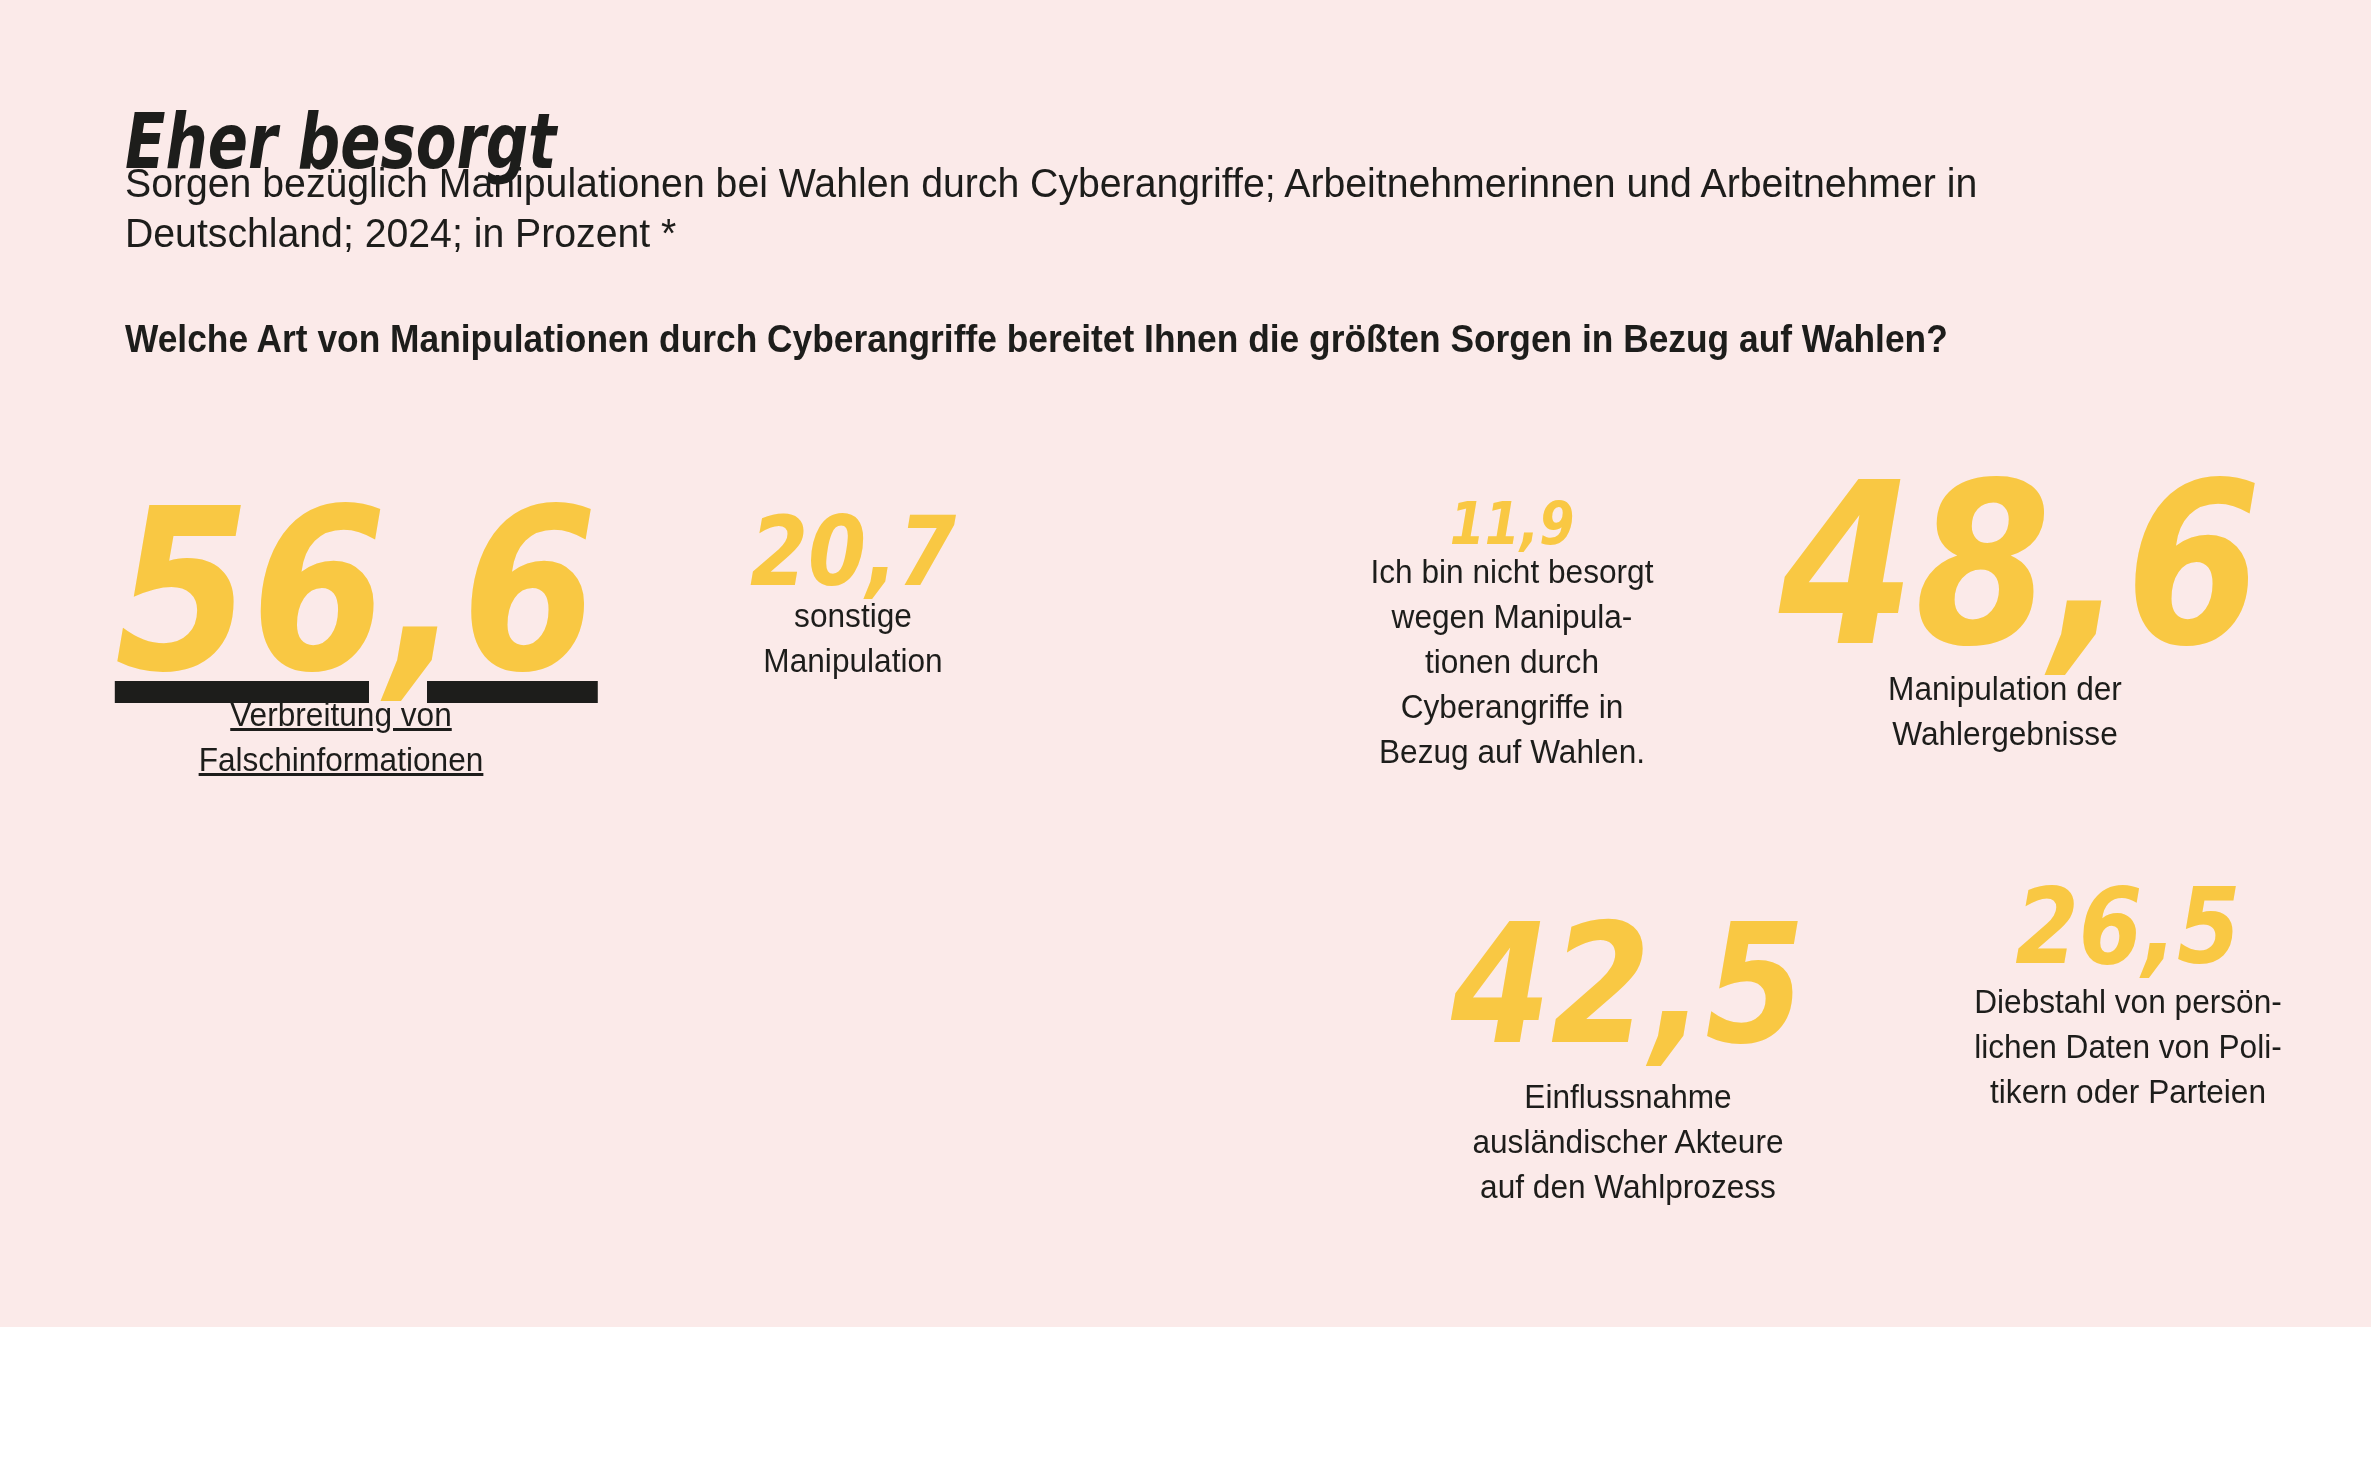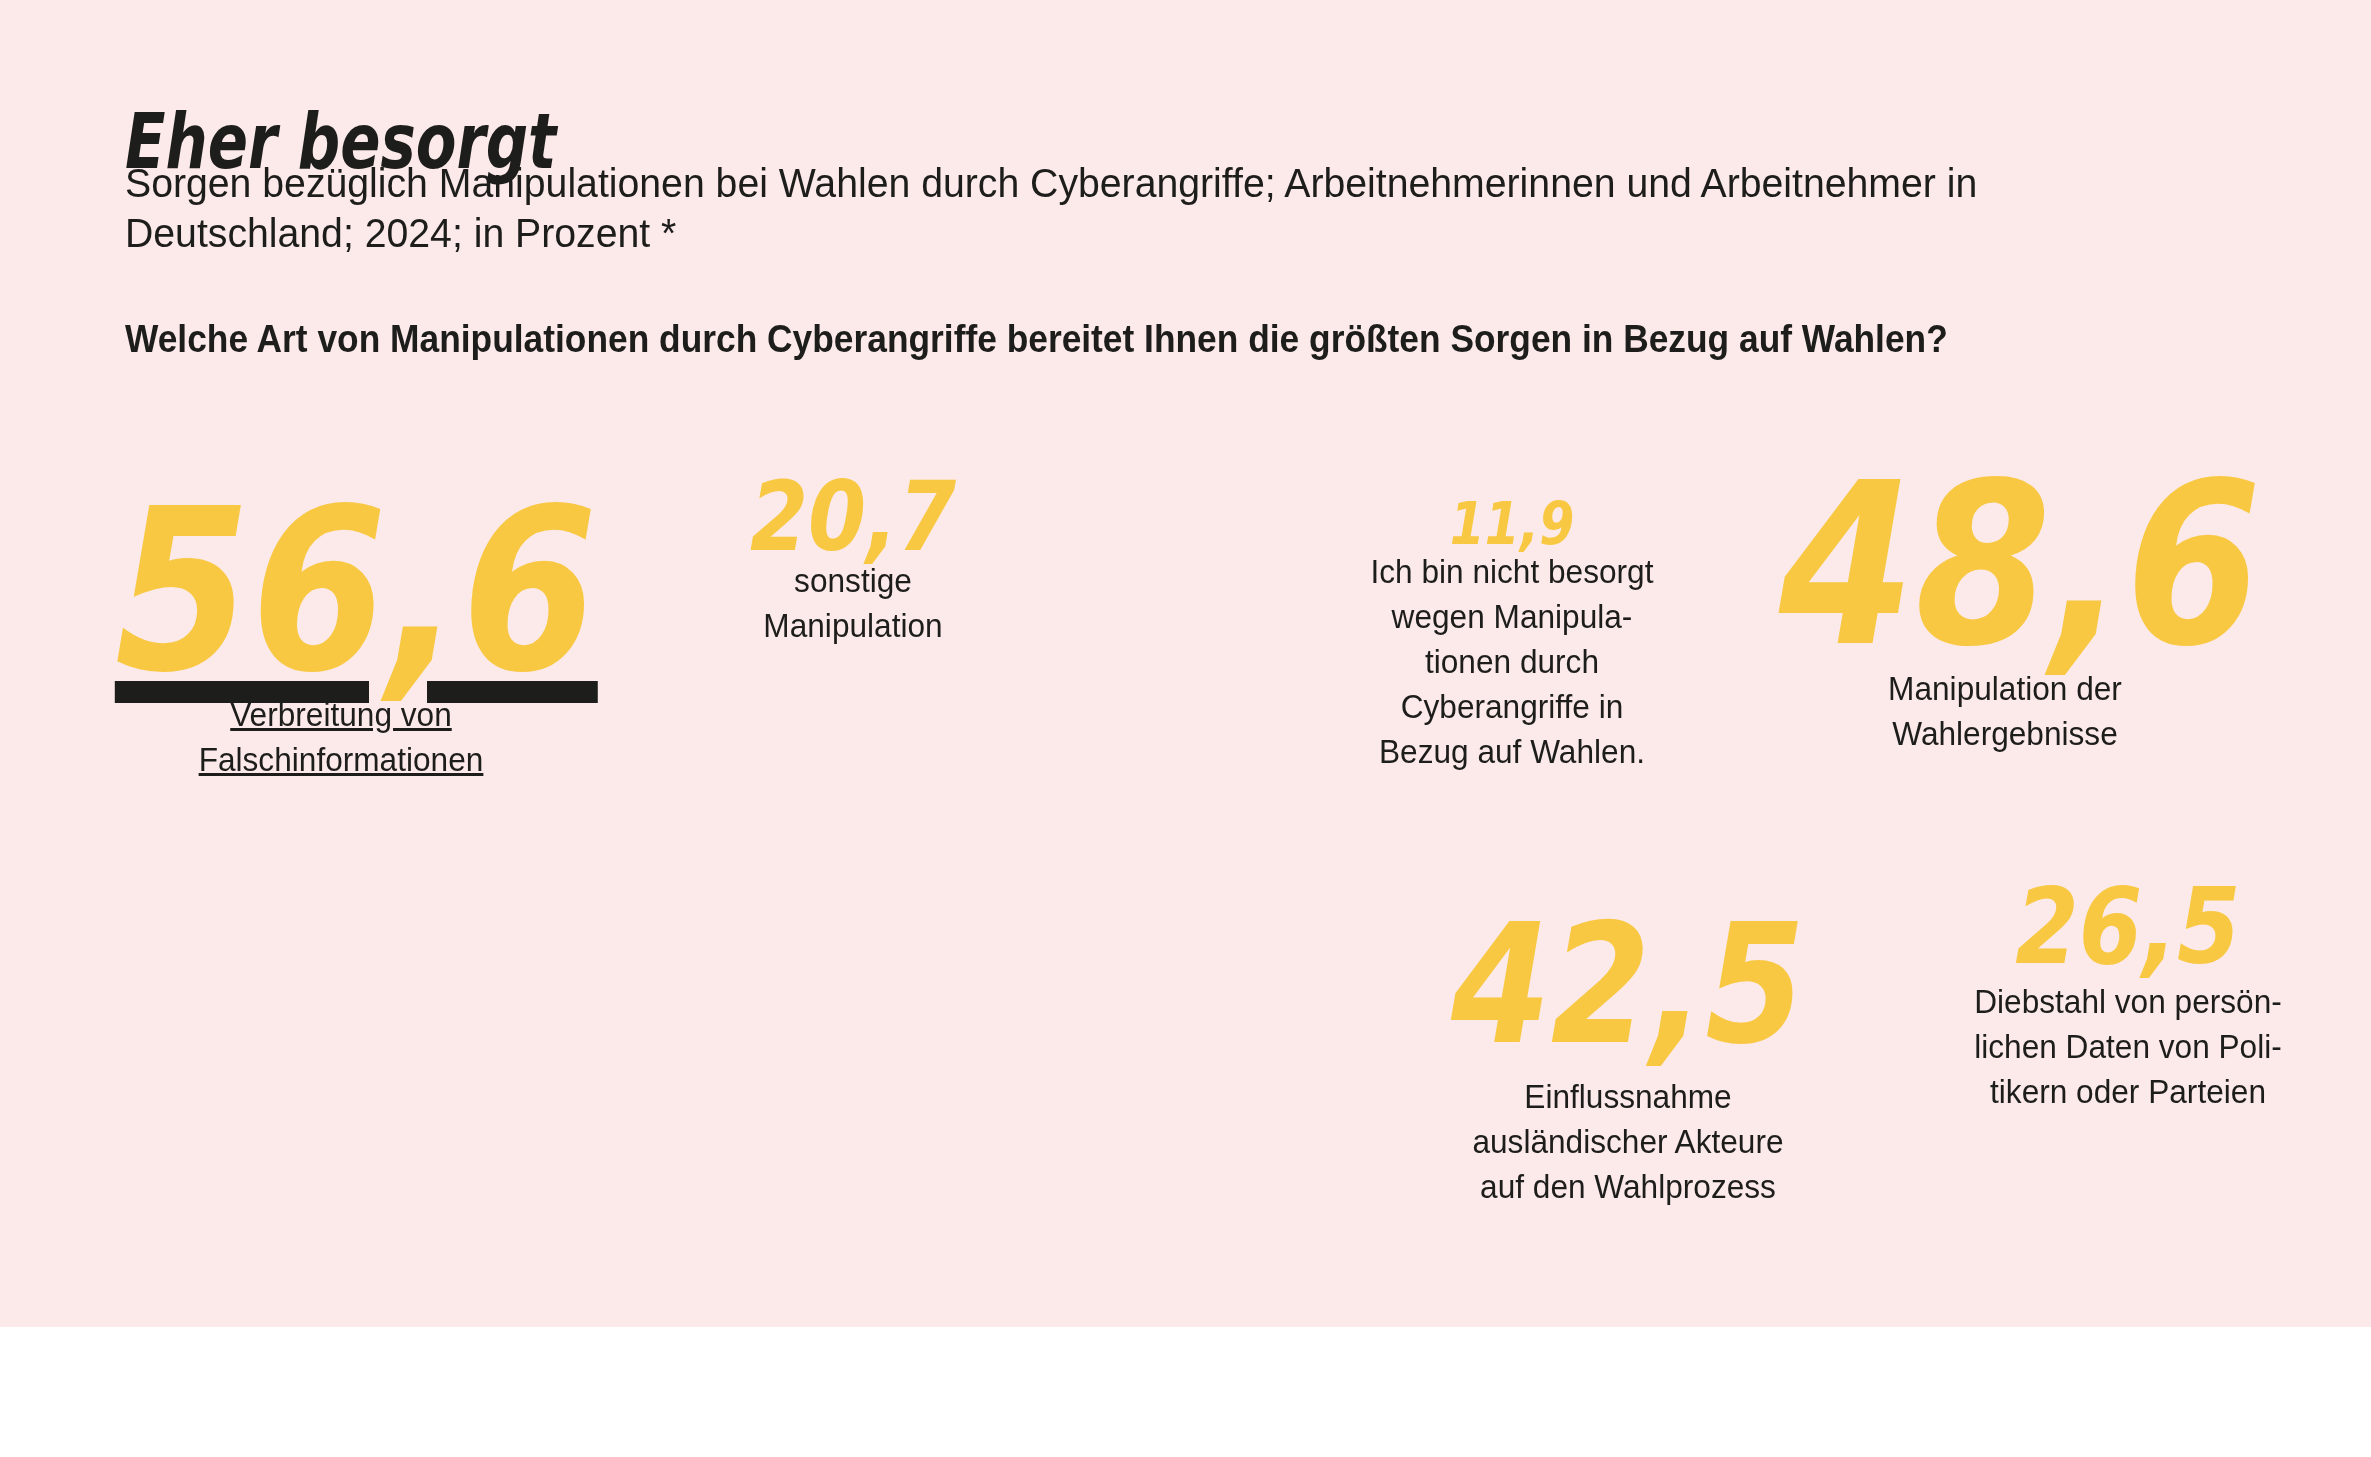--- a/index.html
+++ b/index.html
@@ -41,21 +41,21 @@
     line-height:1; white-space:nowrap;
     transform:scaleX(0.87); transform-origin:50% 0;
   }
   .lbl {
     font-size:34px; line-height:45px;
     white-space:pre-line;
     transform:scaleX(0.93); transform-origin:50% 0;
     color: var(--text-color, #1D1D1B);
   }
   .b1 { left:81px;   top:479px;text-decoration:underline; }  .b1 .num { font-size:225px; }  .b1 .lbl { margin-top:-12px; }
-  .b2 { left:593px;  top:469px; }  .b2 .num { font-size:96px;  }  .b2 .lbl { margin-top:-7px; }
+  .b2 { left:593px;  top:504px; }  .b2 .num { font-size:96px;  }  .b2 .lbl { margin-top:-7px; }
   .b3 { left:1252px; top:495px; }  .b3 .num { font-size:58px;  }  .b3 .lbl { margin-top:-4px; }
   .b4 { left:1745px; top:453px; }  .b4 .num { font-size:225px; }  .b4 .lbl { margin-top:-12px; }
   .b5 { left:256px;  top:874px; }  .b5 .num { font-size:122px; }  .b5 .lbl { margin-top:-2px; }
   .b6 { left:833px;  top:833px; }  .b6 .num { font-size:165px; }  .b6 .lbl { margin-top:4px; }
   .b7 { left:1368px; top:903px;text-align:center; }  .b7 .num { font-size:165px; }  .b7 .lbl { margin-top:6px; }
   .b8 { left:1868px; top:875px; }  .b8 .num { font-size:105px; }  .b8 .lbl { margin-top:-1px; }
   
   .footer { position:absolute; left:125px; top:1274px; }
   .footer-line {
     font-size:32px; line-height:45px; white-space:nowrap;

